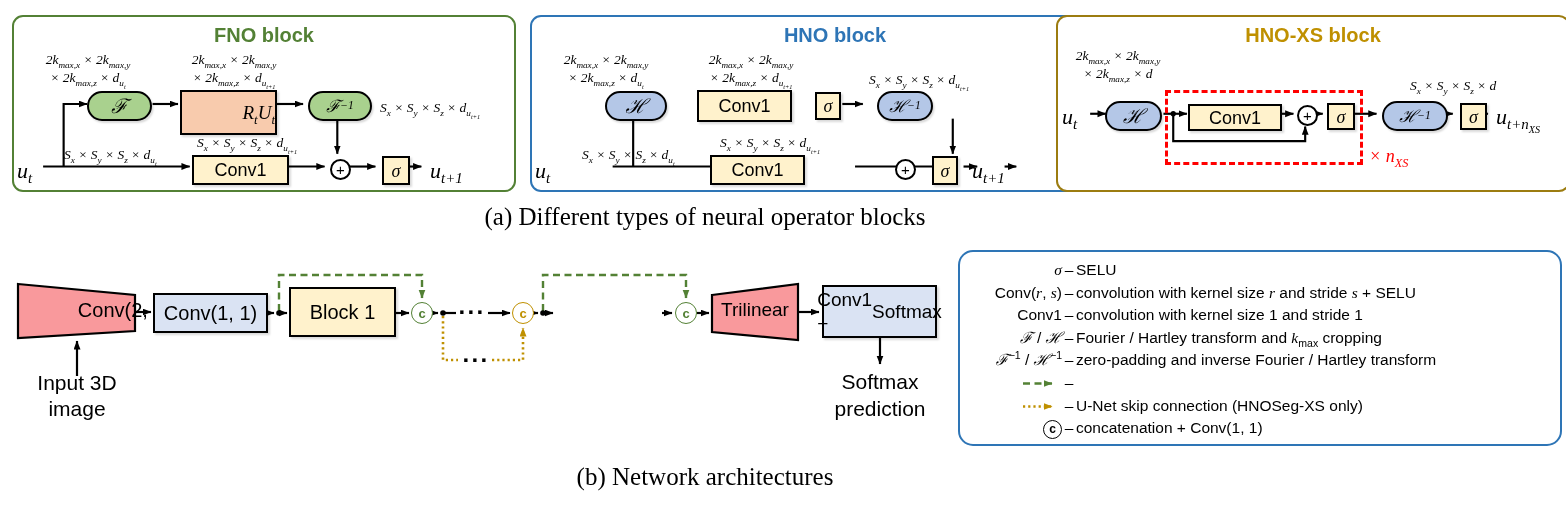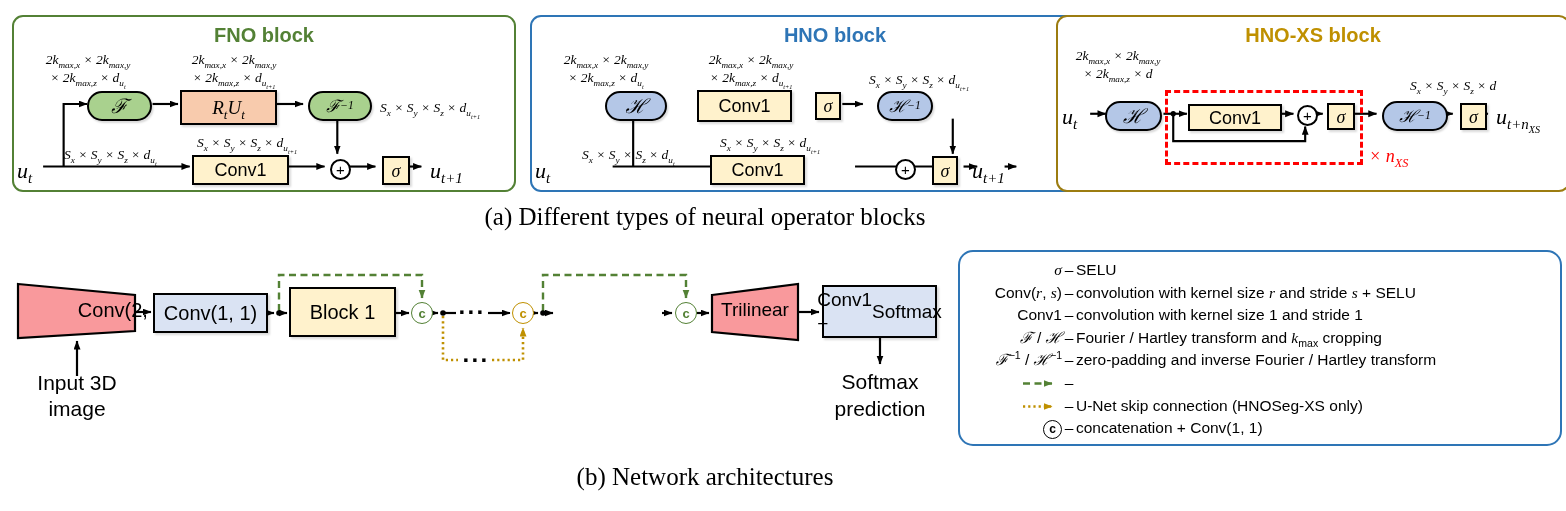--- a/index.html
+++ b/index.html
@@ -96,21 +96,21 @@
     <div class="panel-title t-green">FNO block</div>
     <div class="dim dim2" style="left:10px;top:34px;width:128px;">
       <div>2k<sub>max,x</sub> × 2k<sub>max,y</sub></div>
         <div>× 2k<sub>max,z</sub> × d<sub>u<sub>t</sub></sub></div>
     </div>
     <div class="dim dim2" style="left:156px;top:34px;width:128px;">
       <div>2k<sub>max,x</sub> × 2k<sub>max,y</sub></div>
         <div>× 2k<sub>max,z</sub> × d<sub>u<sub>t+1</sub></sub></div>
     </div>
     <div class="node oval bg-green math" style="left:73px;top:74px;width:65px;height:30px;font-size:20px;">ℱ</div>
-    <div class="node bg-orange" style="left:166px;top:73px;width:97px;height:35px;font-size:19px;">
+    <div class="node bg-orange" style="left:166px;top:73px;width:97px;height:45px;font-size:19px;justify-content:flex-end;">
         <i>R<sub>t</sub>U<sub>t</sub></i>
       </div>
     <div class="node oval bg-green math" style="left:294px;top:74px;width:64px;height:30px;font-size:17px;">ℱ<sup>−1</sup></div>
     <div class="dim" style="left:366px;top:82px;">S<sub>x</sub> × S<sub>y</sub> × S<sub>z</sub> × d<sub>u<sub>t+1</sub></sub></div>
     <div class="dim" style="left:50px;top:129px;">S<sub>x</sub> × S<sub>y</sub> × S<sub>z</sub> × d<sub>u<sub>t</sub></sub></div>
     <div class="dim" style="left:183px;top:117px;">S<sub>x</sub> × S<sub>y</sub> × S<sub>z</sub> × d<sub>u<sub>t+1</sub></sub></div>
     <div class="node" style="left:178px;top:138px;width:97px;height:30px;">Conv1</div>
     <div class="plus" style="left:316px;top:142px;">+</div>
     <div class="node math" style="left:368px;top:139px;width:28px;height:29px;">
         <i>σ</i>

